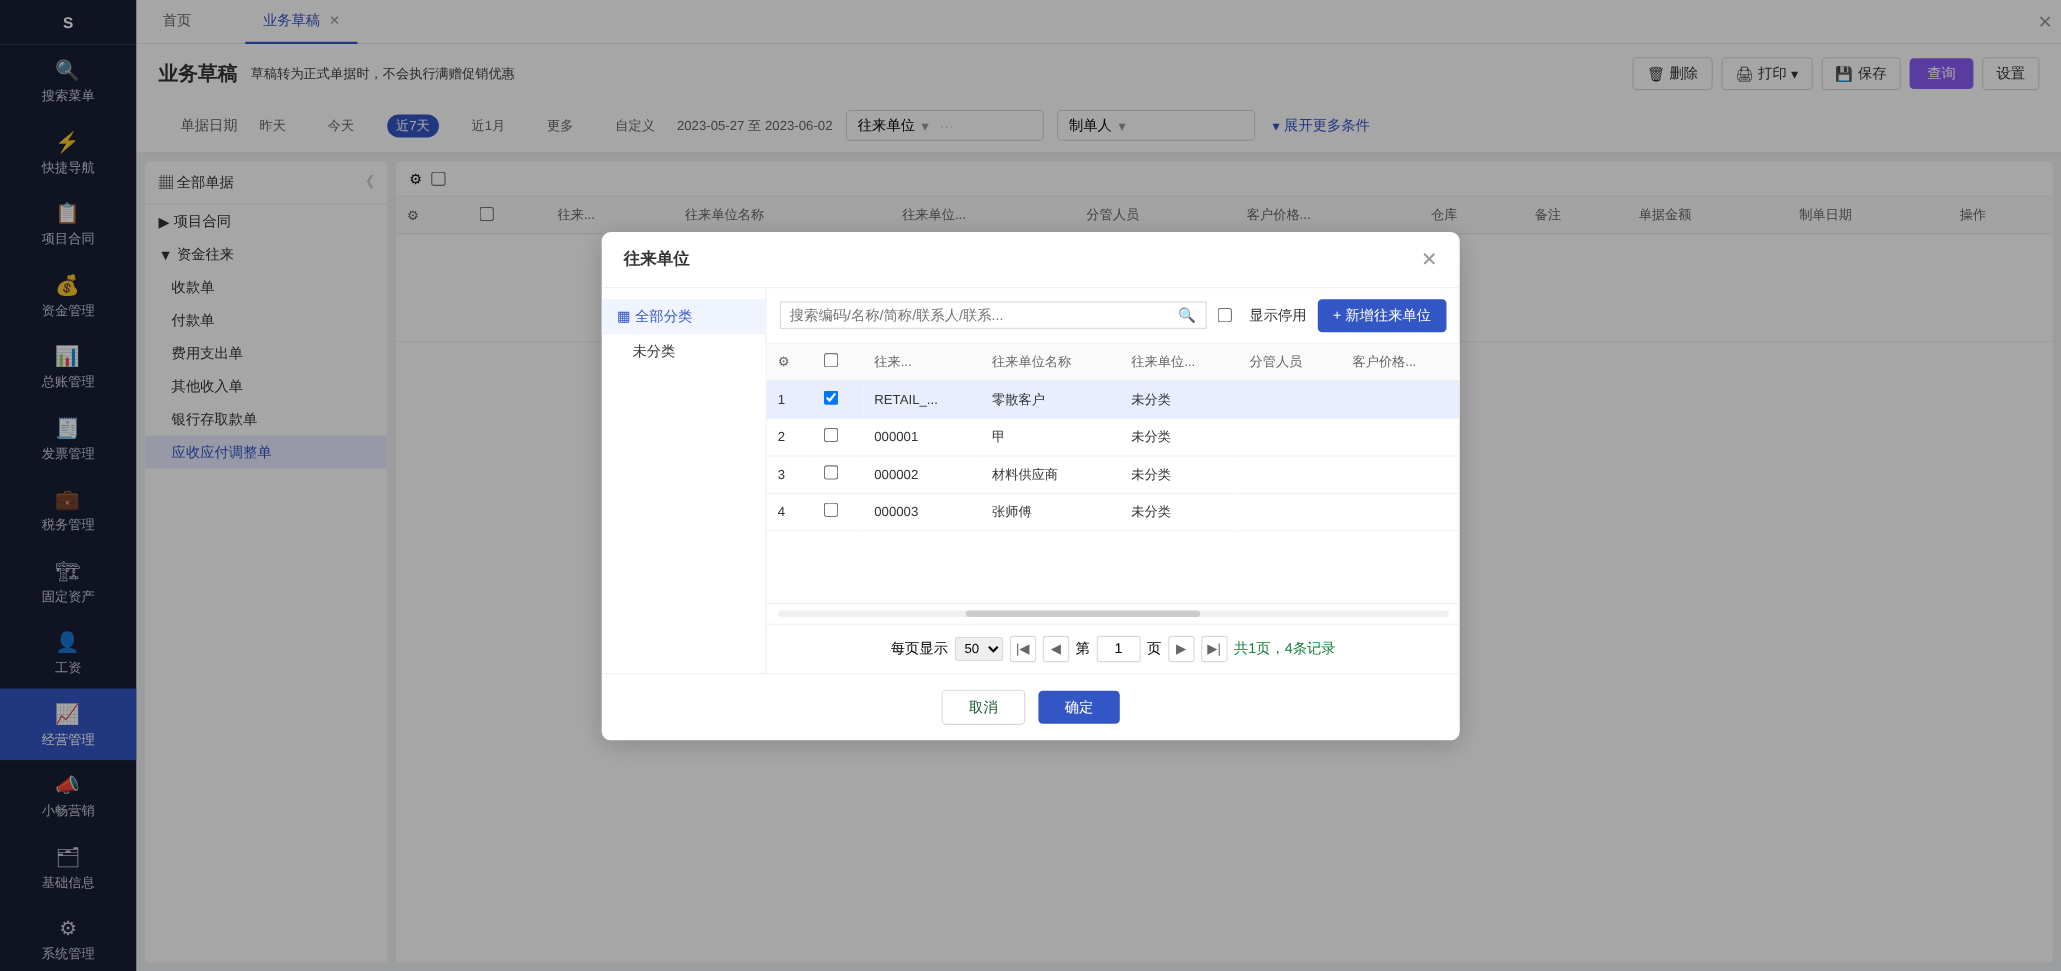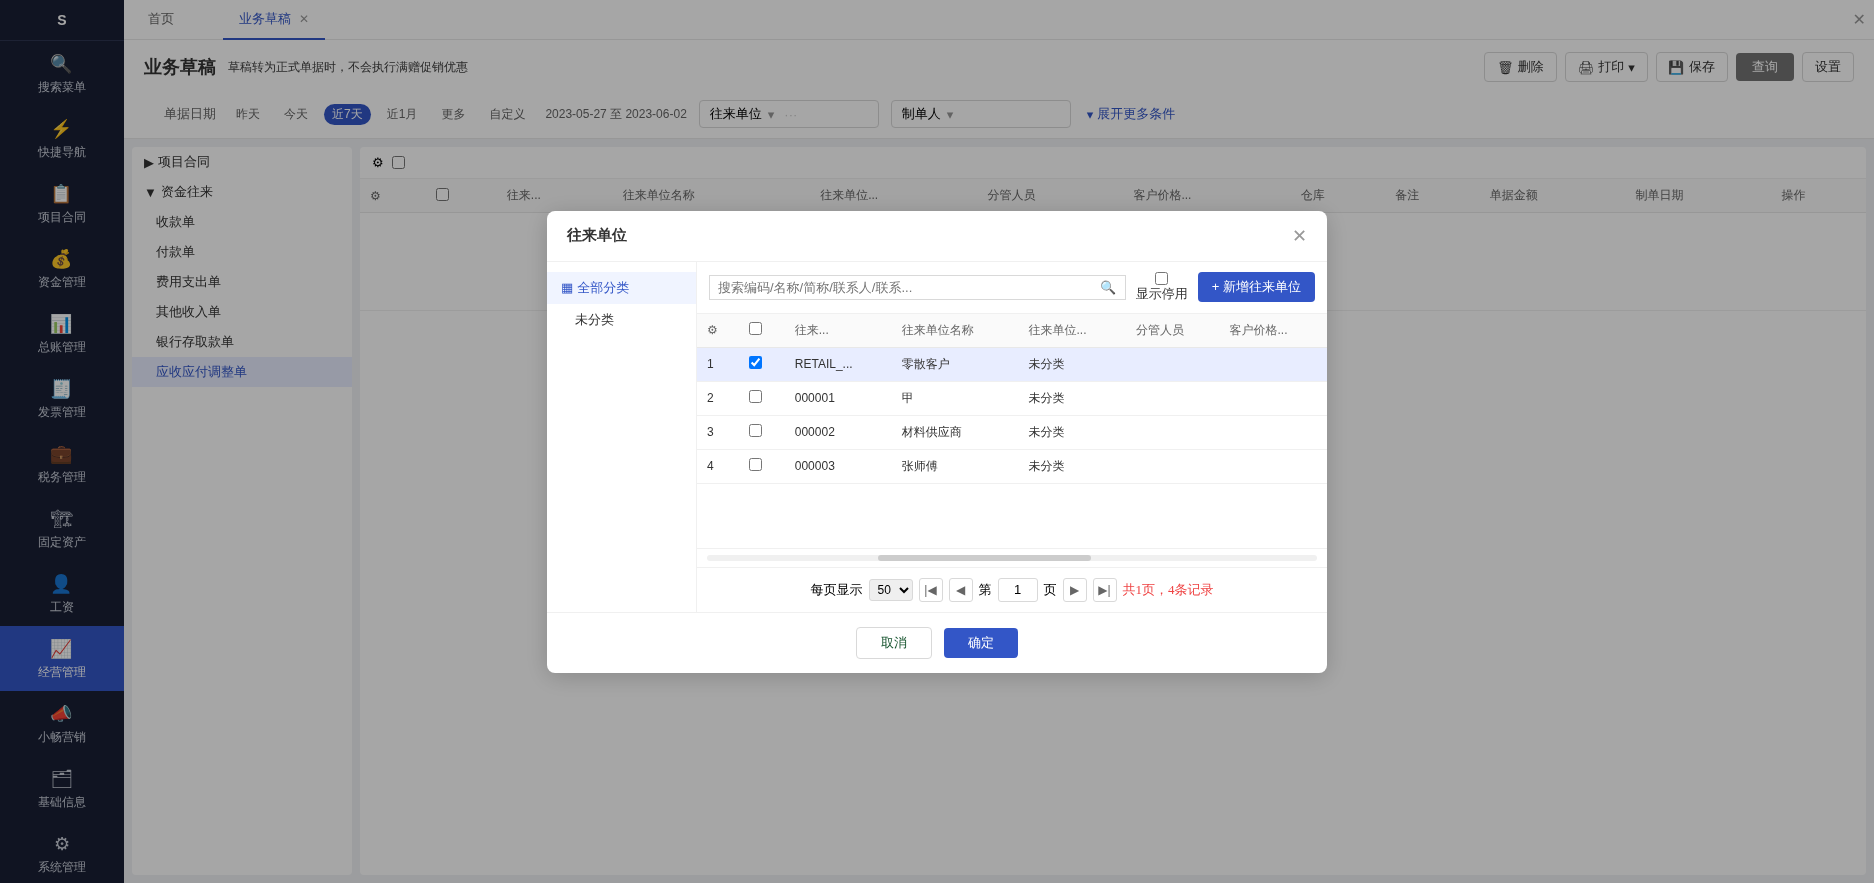--- a/index.html
+++ b/index.html
@@ -26,26 +26,26 @@
     .tab .close-btn { margin-left: 8px; color: #999; font-size: 12px; cursor: pointer; }
     .tab-close-app { margin-left: auto; color: #999; font-size: 16px; cursor: pointer; }
 
     
     .page-header { background: #fff; padding: 12px 20px 0; border-bottom: 1px solid #e8e8e8; }
     .page-title-row { display: flex; align-items: center; gap: 12px; margin-bottom: 8px; }
     .page-title { font-size: 18px; font-weight: bold; color: #333; }
     .page-subtitle { font-size: 12px; color: #404040; }
     .page-actions { margin-left: auto; display: flex; align-items: center; gap: 8px; }
     .btn-action { display: flex; align-items: center; gap: 4px; padding: 5px 12px; border: 1px solid #d9d9d9; background: #fff; border-radius: 4px; cursor: pointer; font-size: 13px; color: #333; }
-    .btn-primary { background: #737373; color: #fff; border: none; border-radius: 4px; padding: 5px 16px; cursor: pointer; font-size: 13px; }
+    .btn-primary { background: #8b5cf6; color: #fff; border: none; border-radius: 4px; padding: 5px 16px; cursor: pointer; font-size: 13px; }
 
     
     .filter-row { display: flex; align-items: center; gap: 12px; padding: 10px 20px; background: #fff; flex-wrap: wrap; }
     .filter-label { font-size: 13px; color: #666; }
-    .filter-date-options { display: flex; gap: 8px; align-items: flex-end; }
+    .filter-date-options { display: flex; gap: 22px; align-items: flex-end; }
     .date-opt { padding: 2px 8px; border-radius: 3px; cursor: pointer; font-size: 12px; color: #666; }
     .date-opt.active { background: #3356c7; color: #fff; border-radius: 12px; }
     .date-range { font-size: 12px; color: #666; }
     .filter-field { display: flex; align-items: center; gap: 6px; border: 1px solid #d9d9d9; border-radius: 4px; padding: 4px 10px; min-width: 180px; }
     .expand-conditions { display: flex; align-items: center; gap: 4px; color: #3356c7; font-size: 13px; cursor: pointer; padding: 4px; }
 
     
     .content-area { flex: 1; display: flex; overflow: hidden; background: #f0f2f5; padding: 8px; gap: 8px; }
 
     
@@ -79,35 +79,35 @@
     
     .modal-tree { width: 150px; border-right: 1px solid #f0f0f0; padding: 10px 0; }
     .modal-tree-item { padding: 7px 14px; cursor: pointer; font-size: 13px; color: #333; display: flex; align-items: center; gap: 4px; }
     .modal-tree-item.active { color: #3356c7; background: #f0f4ff; }
 
     
     .modal-content { flex: 1; display: flex; flex-direction: column; }
     .modal-toolbar { display: flex; align-items: center; padding: 10px 12px; gap: 10px; border-bottom: 1px solid #f0f0f0; }
     .modal-search { display: flex; align-items: center; border: 1px solid #d9d9d9; border-radius: 0; padding: 4px 8px; flex: 1; gap: 6px; }
     .modal-search input { border: none; outline: none; font-size: 13px; flex: 1; }
-    .checkbox-label { display: flex; align-items: center; gap: 0; font-size: 13px; color: #333; cursor: pointer; flex-direction: column; }
+    .checkbox-label { display: flex; align-items: center; gap: 16px; font-size: 13px; color: #333; cursor: pointer; }
     .btn-new-partner { background: #3356c7; color: #fff; border: none; border-radius: 4px; padding: 6px 14px; cursor: pointer; font-size: 13px; white-space: nowrap; }
 
     
     .modal-table-wrap { flex: 1; overflow: auto; }
     .modal-table { width: 100%; border-collapse: collapse; font-size: 12px; }
     .modal-table th { background: #fafafa; border-bottom: 1px solid #e8e8e8; padding: 8px 10px; color: #666; font-weight: normal; white-space: nowrap; }
     .modal-table td { border-bottom: 1px solid #f0f0f0; padding: 8px 10px; color: #333; }
     .modal-table tr.selected { background: #e8edff; }
 
     
     .modal-pagination { display: flex; align-items: center; justify-content: center; padding: 10px; gap: 6px; border-top: 1px solid #f0f0f0; font-size: 13px; }
     .page-btn { width: 24px; height: 24px; display: flex; align-items: center; justify-content: center; border: 1px solid #d9d9d9; border-radius: 3px; cursor: pointer; font-size: 12px; color: #666; background: #fff; }
     .page-input { width: 40px; height: 24px; border: 1px solid #d9d9d9; border-radius: 3px; text-align: center; font-size: 13px; }
-    .page-info { color: #ef4444; font-family: Liberation Serif, serif; }
+    .page-info { color: #15803d; }
 
     
     .modal-footer { display: flex; align-items: center; justify-content: center; gap: 12px; padding: 14px; border-top: 1px solid #f0f0f0; }
     .btn-cancel { padding: 6px 24px; border: 1px solid #d9d9d9; border-radius: 4px; background: #fff; cursor: pointer; font-size: 13px; color: #14532d; }
     .btn-confirm { padding: 6px 24px; border: none; border-radius: 4px; background: #3356c7; color: #fff; cursor: pointer; font-size: 13px; }
   </style>
 </head>
 <body>
 
 <div class="app-layout">
@@ -230,20 +230,26 @@
         <div class="expand-conditions">
           <span>▾</span>
           <span>展开更多条件</span>
         </div>
       </div>
     </div>
 
     <div class="content-area">
 
       <div class="left-panel">
+        <div class="left-panel-header">
+          <span class="left-panel-title">
+            ▦ <span>全部单据</span>
+          </span>
+          <span class="collapse-btn">《</span>
+        </div>
         <div class="tree-item">
           <span>▶</span>
           <span>项目合同</span>
         </div>
         <div class="tree-item">
           <span>▼</span>
           <span>资金往来</span>
         </div>
         <div class="tree-item child">
           <span>收款单</span>

